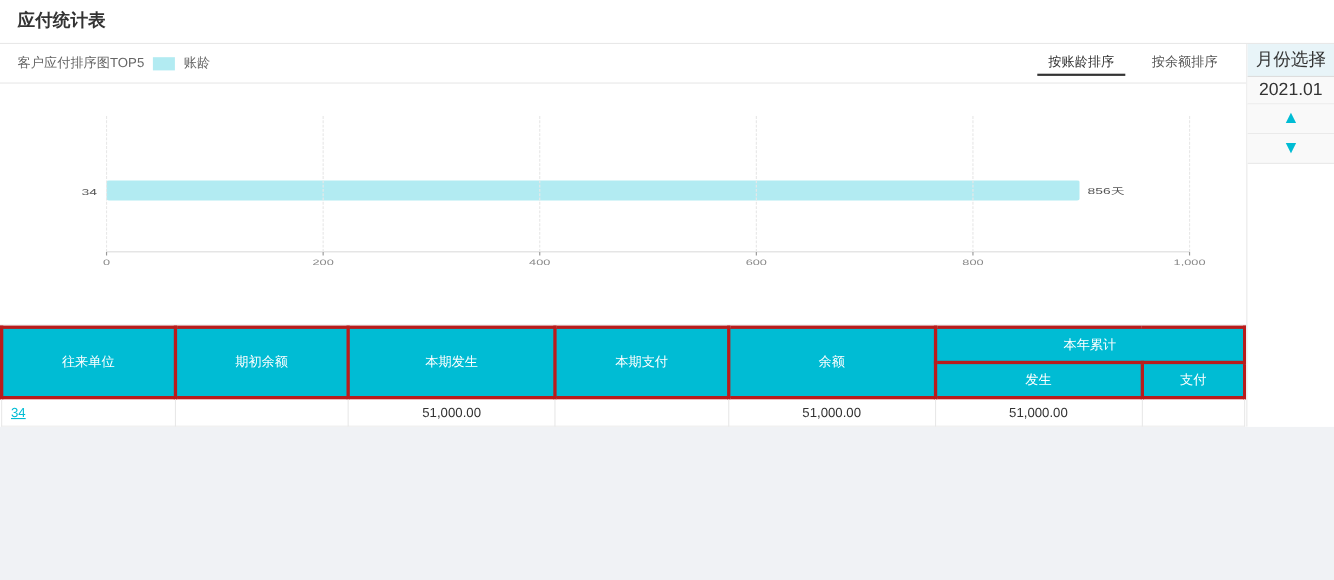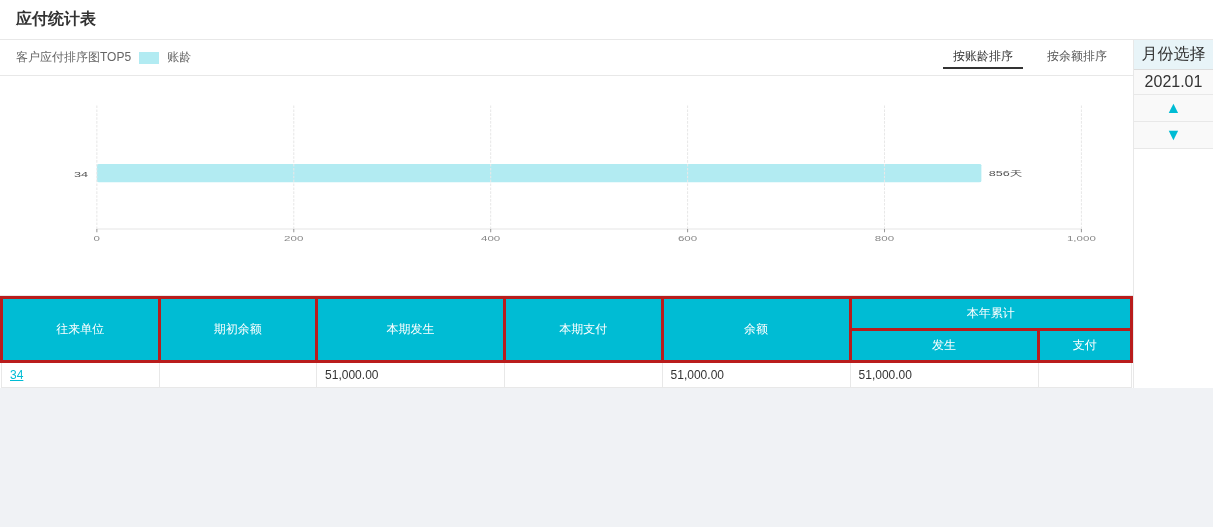--- a/index.html
+++ b/index.html
@@ -140,21 +140,21 @@
     }
     .data-table th {
       background: #00bcd4;
       color: #fff;
       text-align: center;
       padding: 6px 4px;
       border: 3px solid #b91c1c;
       font-weight: normal;
     }
     .data-table td {
-      text-align: left;
+      text-align: center;
       padding: 5px 8px;
       border: 1px solid #e8e8e8;
       background: #fff;
     }
     .data-table td.left { text-align: left; }
     .data-table td.link-cell {
       color: #00bcd4;
       text-decoration: underline;
       cursor: pointer;
     }

